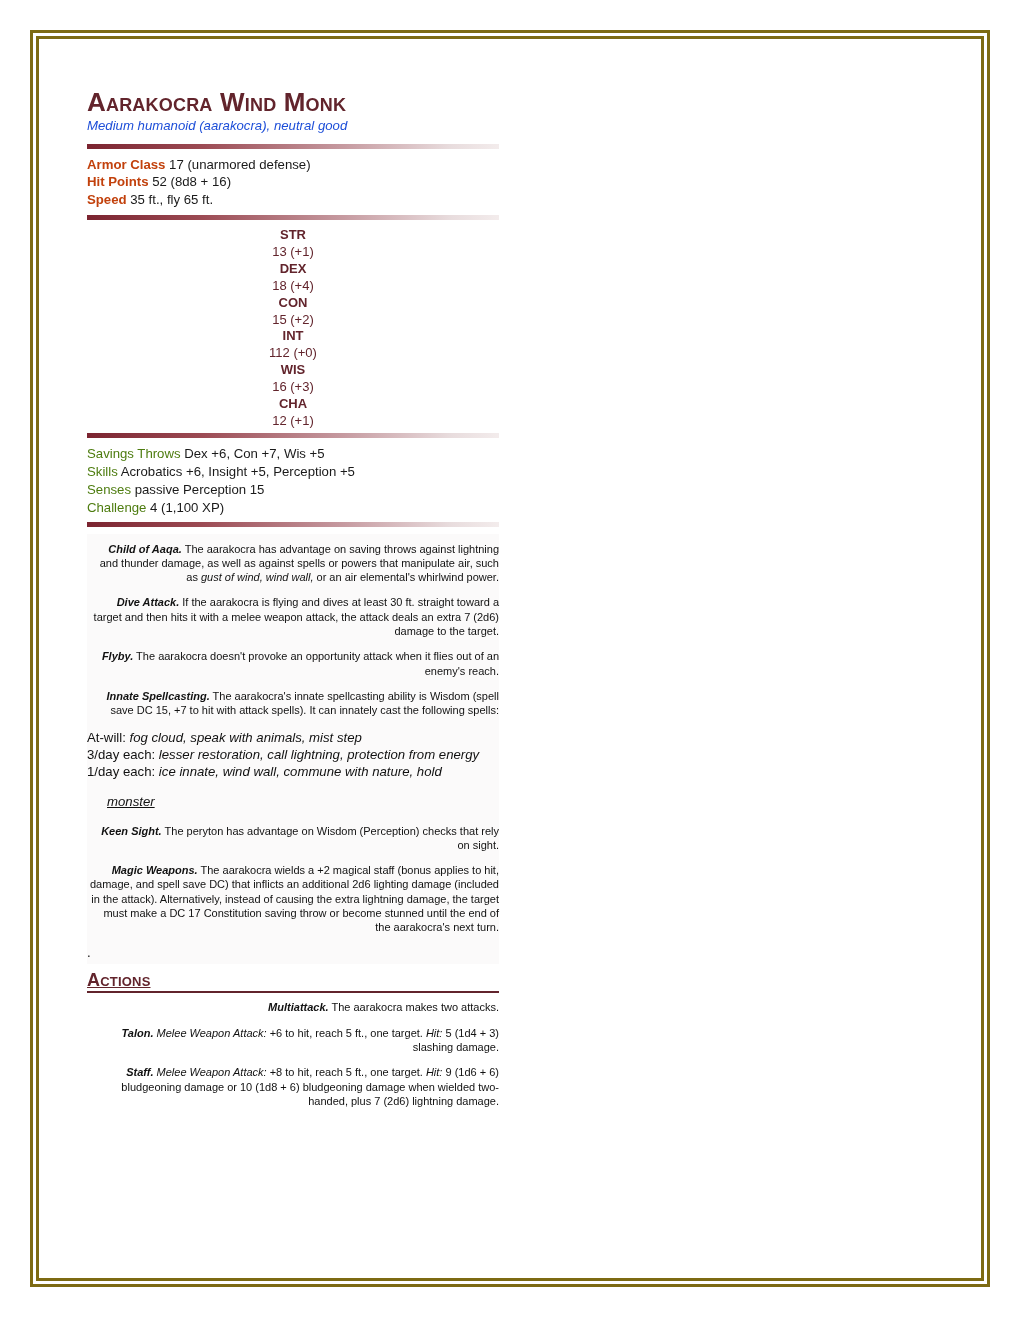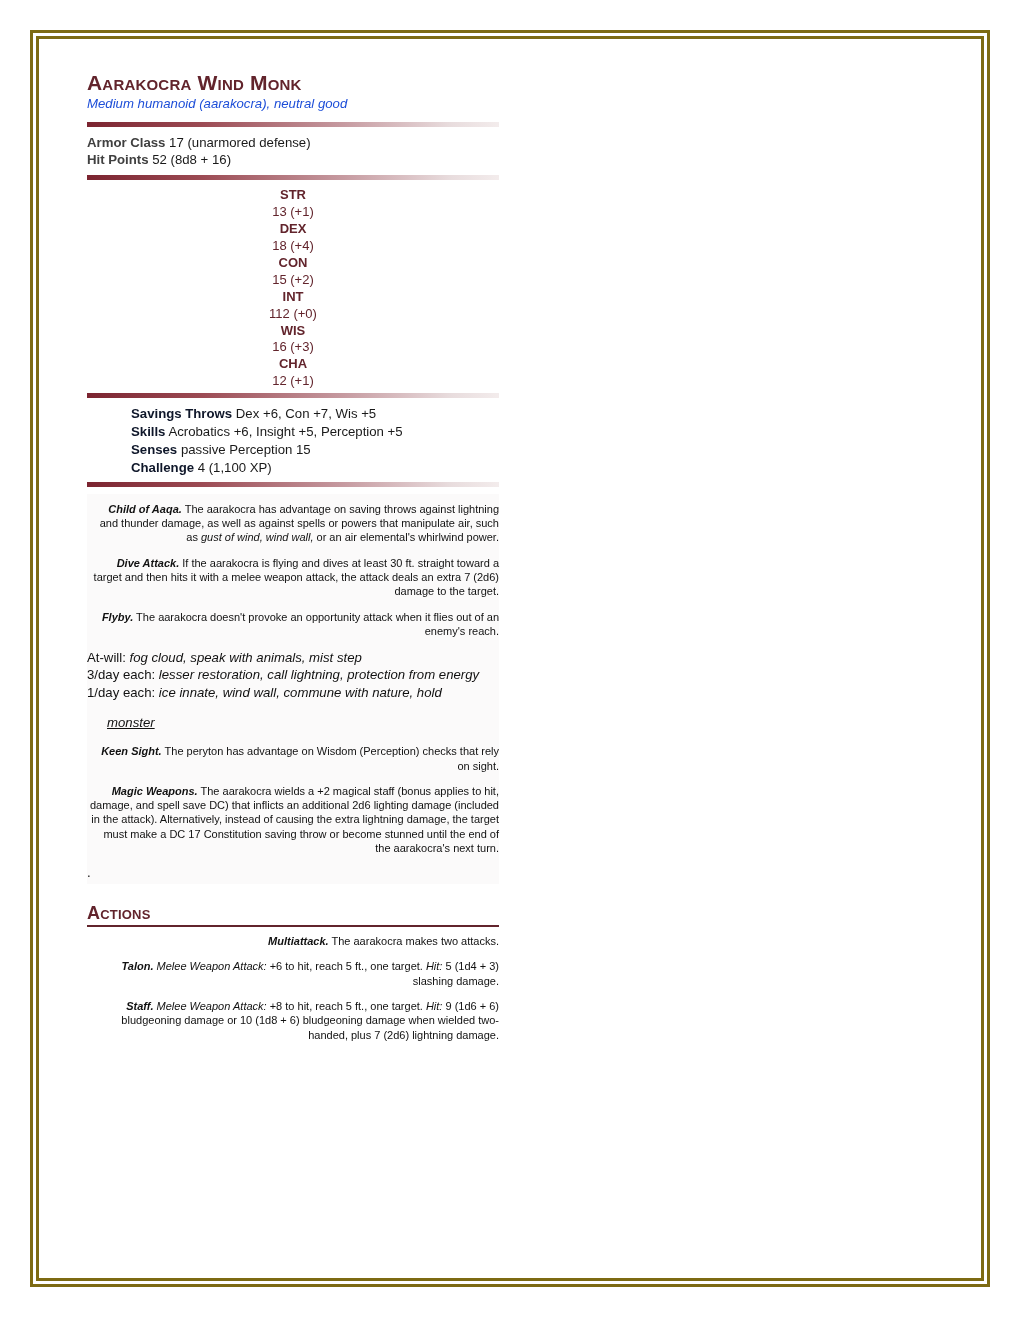--- a/index.html
+++ b/index.html
@@ -38,27 +38,27 @@
   
   .statblock {
     position: absolute;
     left: 87px;
     top: 72px;
     width: 412px;
     box-sizing: border-box;
   }
 
   .creature-name {
-    font-size: 21px;
+    font-size: 26px;
     font-weight: bold;
     color: #62242c;
     font-variant: small-caps;
     letter-spacing: 0.2px;
     line-height: 1.05;
-    margin: 0 0 2px 0;
+    margin: 17px 0 2px 0;
   }
   .creature-meta {
     font-size: 13.2px;
     font-style: italic;
     color: #1d4ed8;
     margin: 0 0 9px 0;
     line-height: 1.25;
   }
 
   .tapered-rule {
@@ -69,21 +69,21 @@
   }
 
   .attributes-block {
     font-size: 13.2px;
     color: #1a1a1a;
     line-height: 1.32;
     margin-bottom: 7px;
   }
   .attributes-block .label {
     font-weight: bold;
-    color: #404040;
+    color: #c2410c;
   }
   .attr-line { white-space: nowrap; }
 
   
   .abilities {
     display: flex;
     width: 100%;
     margin: 3px 0 3px 0;
     flex-direction: column;
   }
@@ -103,23 +103,22 @@
     display: block;
   }
 
   .details-block {
     font-size: 13.2px;
     color: #1a1a1a;
     line-height: 1.36;
     margin-bottom: 5px;
   }
   .details-block .label {
-    font-weight: bold;
-    color: #0f172a;
-    margin-left: 44px;
+    font-weight: normal;
+    color: #4d7c0f;
   }
 
   
   .traits {
     background: #fbfafa;
     padding: 8px 0 6px 0;
     margin-top: 6px;
   }
   .trait {
     font-size: 11px;
@@ -152,22 +151,23 @@
     margin: 0;
     height: 12px;
   }
 
   
   .section-heading {
     font-size: 18px;
     color: #62242c;
     font-variant: small-caps;
     letter-spacing: 0.2px;
-    margin: 20px 0 0 0;
+    margin: 7px 0 0 0;
     line-height: 1.1;
+    text-decoration: underline;
   }
   .section-rule {
     height: 2px;
     width: 100%;
     background: #62242c;
     margin: 1px 0 7px 0;
   }
   .actions-list .trait { margin-bottom: 11px; }
 </style>
 </head>
@@ -185,20 +185,24 @@
 
   <div class="attributes-block">
     <div class="attr-line">
       <span class="label">Armor Class</span>
       <span>17 (unarmored defense)</span>
     </div>
     <div class="attr-line">
       <span class="label">Hit Points</span>
       <span>52 (8d8 + 16)</span>
     </div>
+    <div class="attr-line">
+      <span class="label">Speed</span>
+      <span>35 ft., fly 65 ft.</span>
+    </div>
   </div>
 
   <div class="tapered-rule"></div>
 
   <div class="abilities">
     <div class="ability">
       <span class="abbr">STR</span>
       <span class="score">13 (+1)</span>
     </div>
     <div class="ability">
@@ -253,20 +257,23 @@
     </p>
 
     <p class="trait">
       <span class="tname">Dive Attack.</span><span> If the aarakocra is flying and dives at least 30 ft. straight toward a target and then hits it with a melee weapon attack, the attack deals an extra 7 (2d6) damage to the target.</span>
     </p>
 
     <p class="trait">
       <span class="tname">Flyby.</span><span> The aarakocra doesn't provoke an opportunity attack when it flies out of an enemy's reach.</span>
     </p>
 
+    <p class="trait">
+      <span class="tname">Innate Spellcasting.</span><span> The aarakocra's innate spellcasting ability is Wisdom (spell save DC 15, +7 to hit with attack spells). It can innately cast the following spells:</span>
+    </p>
 
     <div class="spell-list">
       <p class="spell-line">
         <span>At-will: </span><span class="spells">fog cloud, speak with animals, mist step</span>
       </p>
       <p class="spell-line">
         <span>3/day each: </span><span class="spells">lesser restoration, call lightning, protection from energy</span>
       </p>
       <p class="spell-line">
         <span>1/day each: </span><span class="spells">ice innate, wind wall, commune with nature, hold</span>

